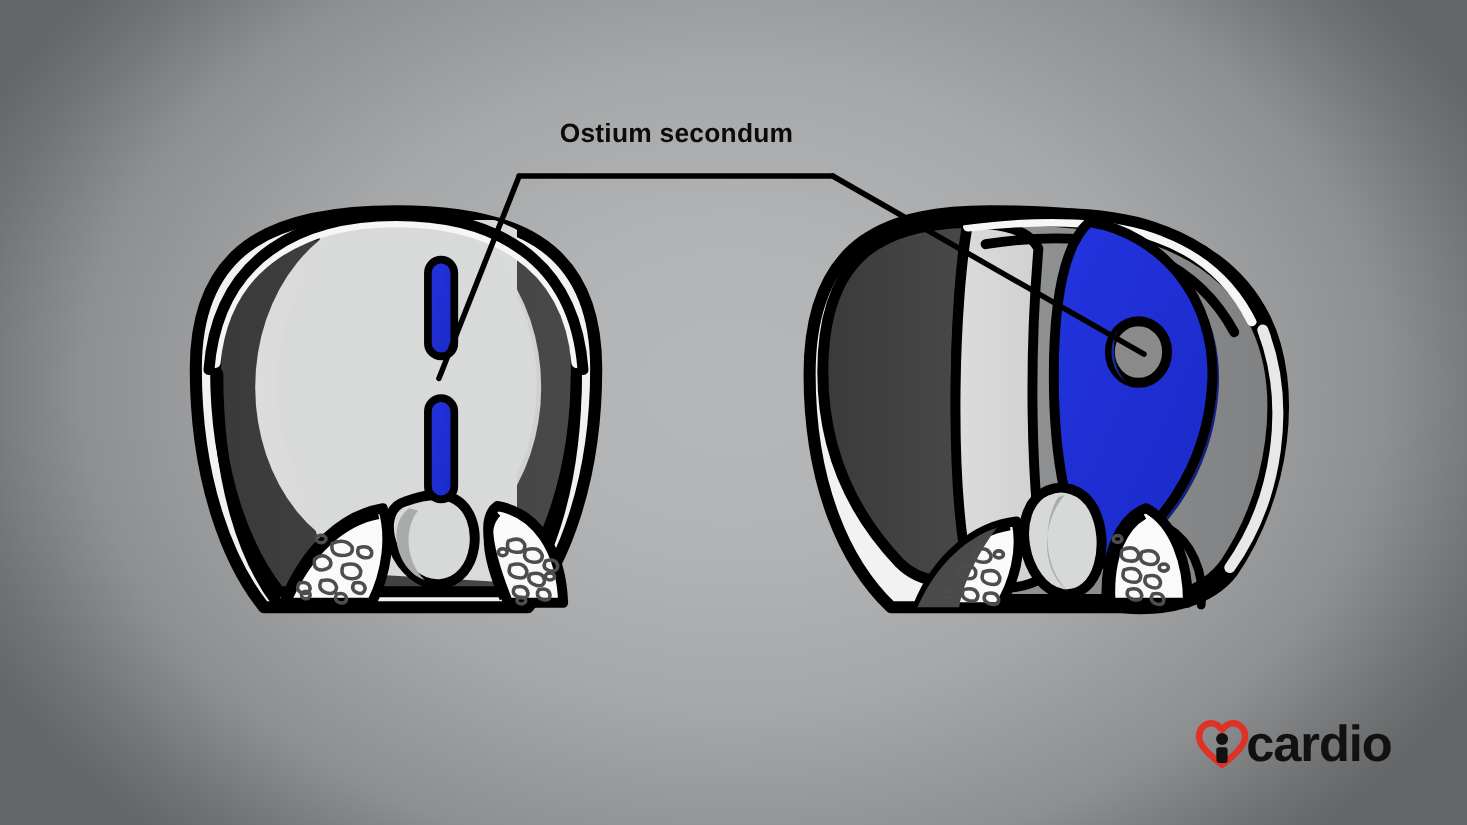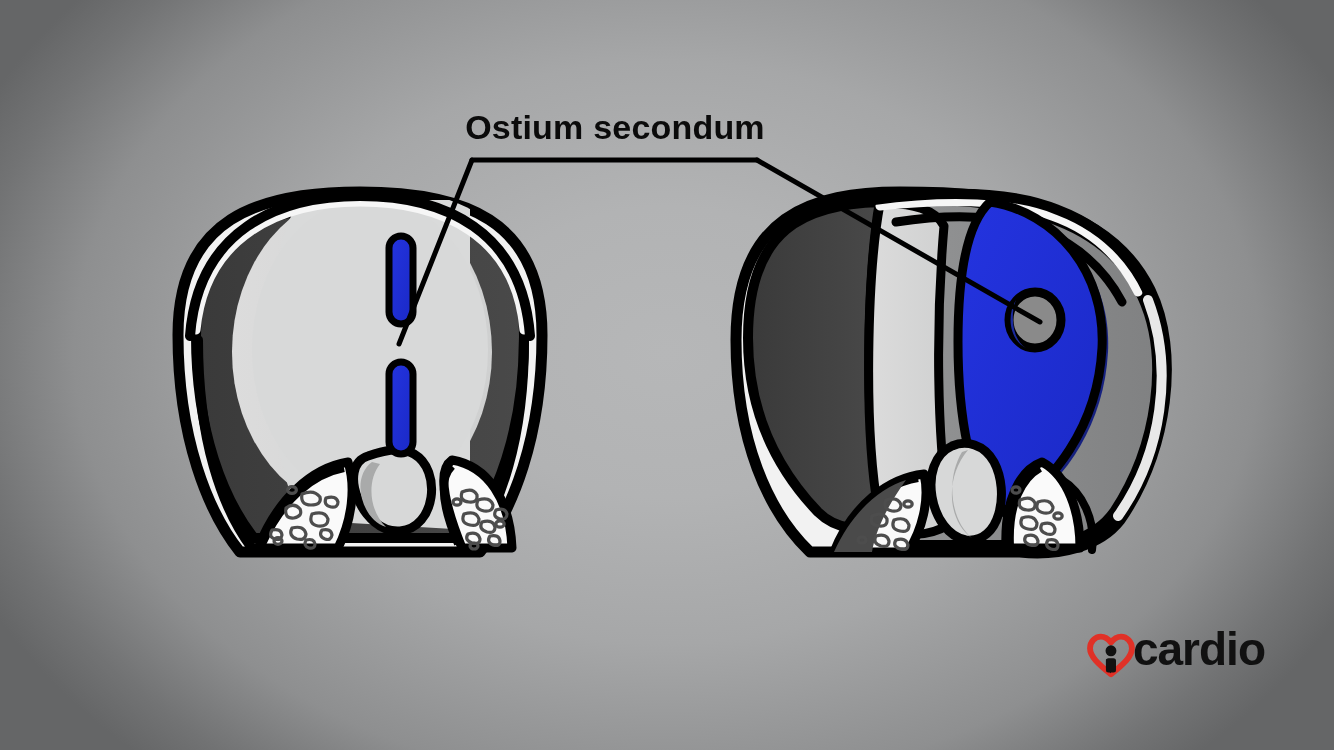--- a/index.html
+++ b/index.html
@@ -11,29 +11,29 @@
   #stage{
     position:relative;width:1334px;height:750px;
     background:
       radial-gradient(ellipse 760px 560px at 50% 47%,
         #b6b7b8 0%, #b2b3b4 26%, #a6a7a8 52%, #8e8f90 78%, #727374 92%, #656667 100%);
   }
   #art{position:absolute;left:0;top:0;width:1334px;height:750px;}
   .label{
     position:absolute;left:0;top:108px;width:1334px;
     text-align:center;
-    font-size:34px;font-weight:bold;letter-spacing:.2px;
+    font-size:24px;font-weight:bold;letter-spacing:.2px;
     color:#0b0b0b;
     font-family:"Liberation Sans", sans-serif;
   }
   .label span{display:inline-block;transform:translateX(-52px);}
   #logo{
-    position:absolute;left:1085px;top:626px;
+    position:absolute;left:1085px;top:644px;
     width:180px;height:64px;
-    display:flex;
+    display:flex;align-items:center;
   }
   #logo .wordmark{
     font-size:46px;font-weight:bold;color:#111111;
     letter-spacing:-1px;line-height:1;
     font-family:"Liberation Sans", sans-serif;
     margin-left:-4px;
   }
 </style>
 </head>
 <body>

